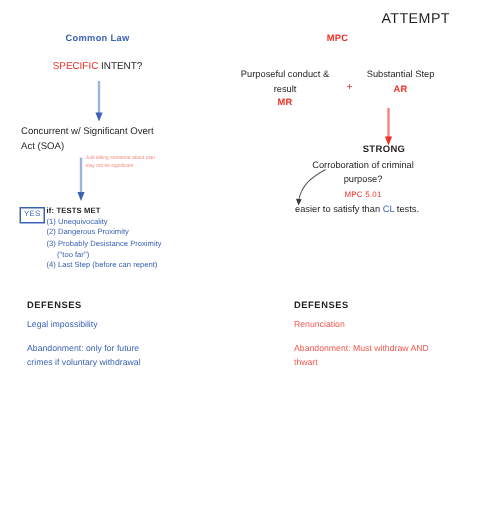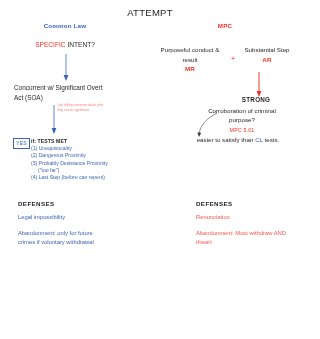--- a/index.html
+++ b/index.html
@@ -19,21 +19,21 @@
     position: relative;
     width: 300px;
     height: 339px;
   }
   .abs { position: absolute; }
 
   
   #title {
     left: 0; top: 7px;
     width: 300px;
-    text-align: center;
+    text-align: right;
     font-size: 9.5px;
     letter-spacing: 0.3px;
     color: #231f20;
   }
 
   
   #cl-heading {
     left: 0; top: 22px;
     width: 130px;
     text-align: center;

